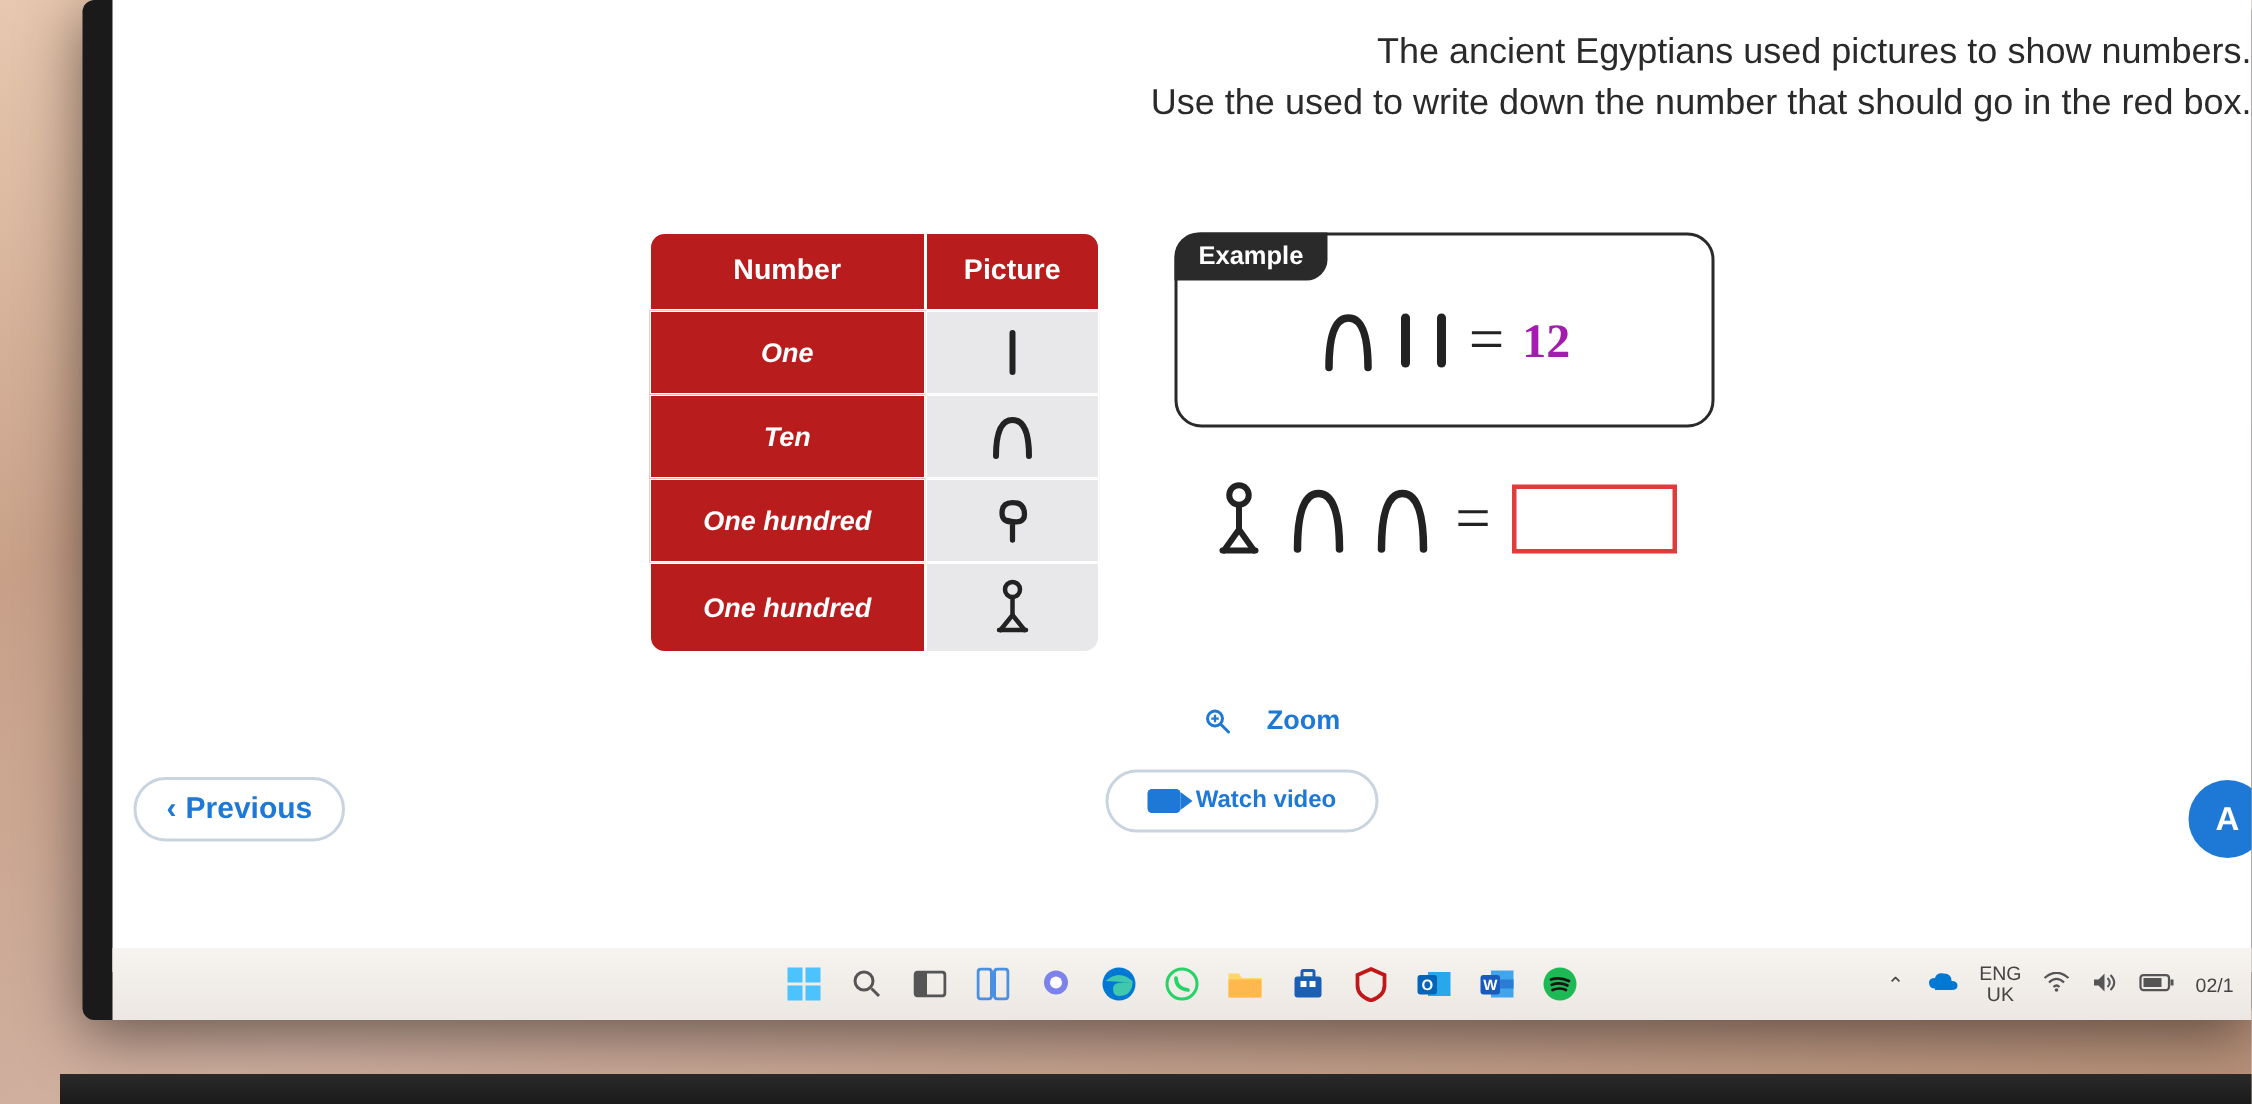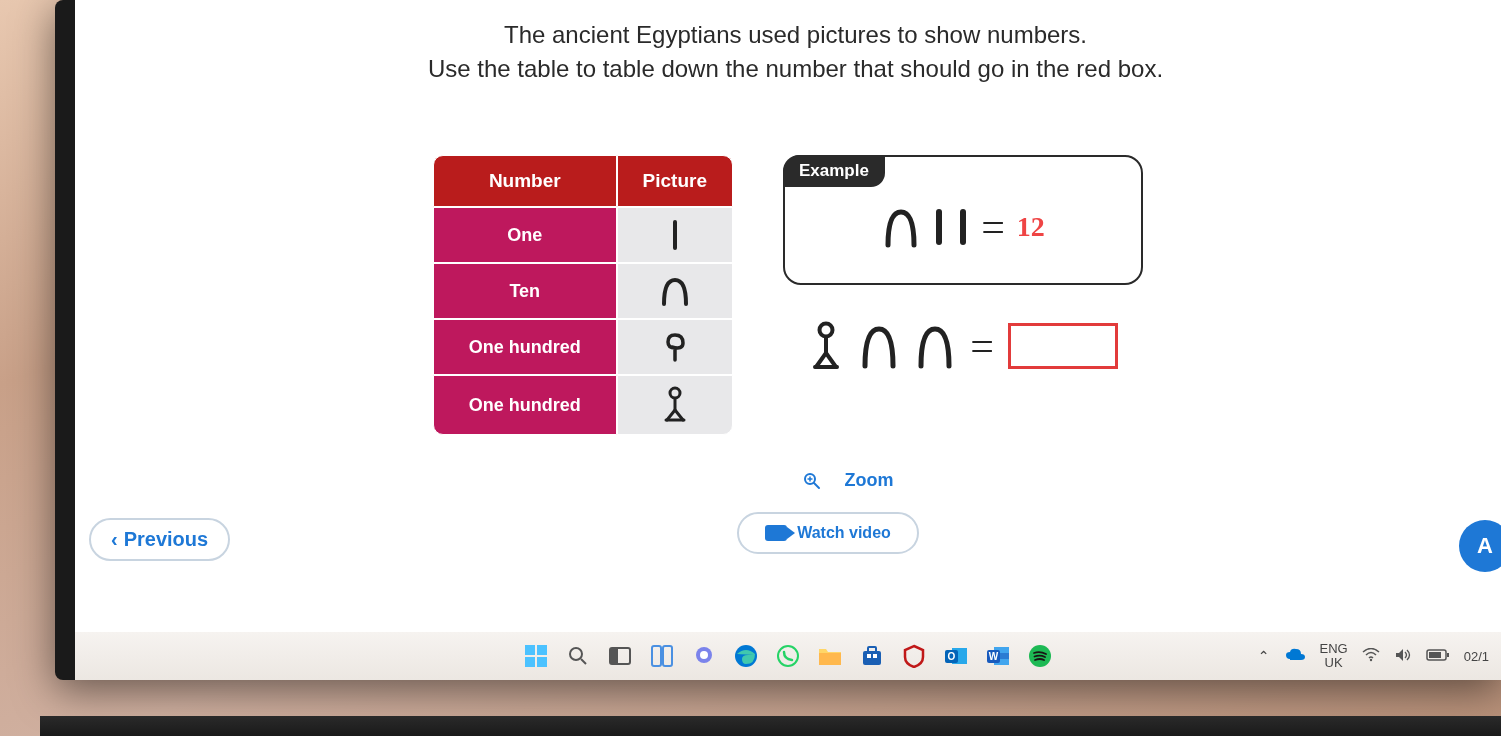--- a/index.html
+++ b/index.html
@@ -23,21 +23,21 @@
   .screen {
     position: absolute;
     left: 20px; top: 0;
     right: 0; bottom: 32px;
     background: #ffffff;
     overflow: hidden;
   }
 
   .question-area {
     width: 100%;
-    text-align: center;
+    text-align: right;
     padding-top: 18px;
     padding-left: 15px;
   }
   .qline { font-size: 24px; color: #2a2a2a; line-height: 1.4; }
 
   .content-row {
     position: absolute;
     top: 155px;
     left: 0; right: 0;
     display: flex;
@@ -62,21 +62,21 @@
   }
   .eg-table th:first-child { border-top-left-radius: 10px; }
   .eg-table th:last-child  { border-top-right-radius: 10px; }
   .eg-table td {
     border: 1px solid #ffffff;
     padding: 10px 8px;
     text-align: center;
     font-size: 18px;
     color: #fff;
   }
-  .eg-table td.numcol { background: #be185d; font-weight:600; }
+  .eg-table td.numcol { background: #b91c1c; font-weight:600;font-style:italic; }
   .eg-table td.piccol { background: #e8e8ea; color:#222; }
   .eg-table tr:last-child td:first-child { border-bottom-left-radius: 10px; }
   .eg-table tr:last-child td:last-child  { border-bottom-right-radius: 10px; }
 
   .glyph { display:inline-block; vertical-align:middle; }
   .glyph svg { display:block; }
 
   
   .right-col { width: 360px; }
   .example-box {
@@ -95,21 +95,21 @@
     background: #2a2a2a;
     color: #fff;
     font-size: 17px;
     font-weight: 600;
     padding: 6px 16px;
     border-top-left-radius: 16px;
     border-bottom-right-radius: 14px;
   }
   .example-eq { display:flex; align-items:center; gap:12px; margin-top:14px; }
   .eq-text { font-family: "Times New Roman", serif; font-size: 42px; color:#222; }
-  .eq-val  { font-family: "Times New Roman", serif; font-size: 28px; font-weight:700; color:#ef4444; }
+  .eq-val  { font-family: "Times New Roman", serif; font-size: 32px; font-weight:700; color:#a21caf; }
 
   .problem-eq {
     margin-top: 36px;
     display:flex; align-items:center; gap:14px;
     justify-content:center;
   }
   .answer-box {
     width: 110px; height: 46px;
     border: 3px solid #e23b3b;
     background:#fff;
@@ -183,21 +183,21 @@
 </head>
 <body>
 
 <div class="photo-frame">
   <div class="laptop-bezel">
 
     <div class="screen">
 
       <div class="question-area">
         <div class="qline">The ancient Egyptians used pictures to show numbers.</div>
-        <div class="qline">Use the table to table down the number that should go in the red box.</div>
+        <div class="qline">Use the used to write down the number that should go in the red box.</div>
       </div>
 
       <div class="content-row">
 
         <table class="eg-table">
           <thead>
             <tr>
               <th>Number</th>
               <th>Picture</th>
             </tr>

